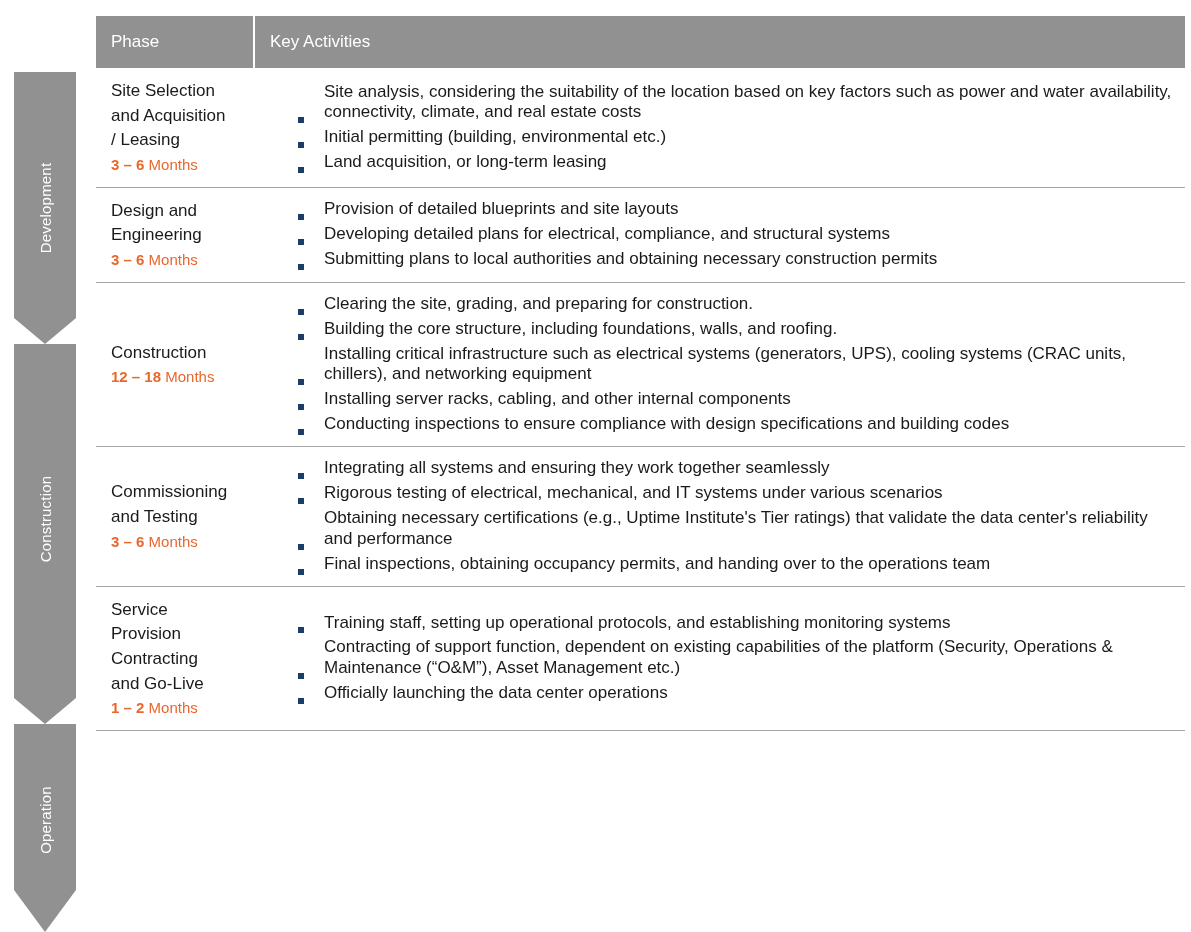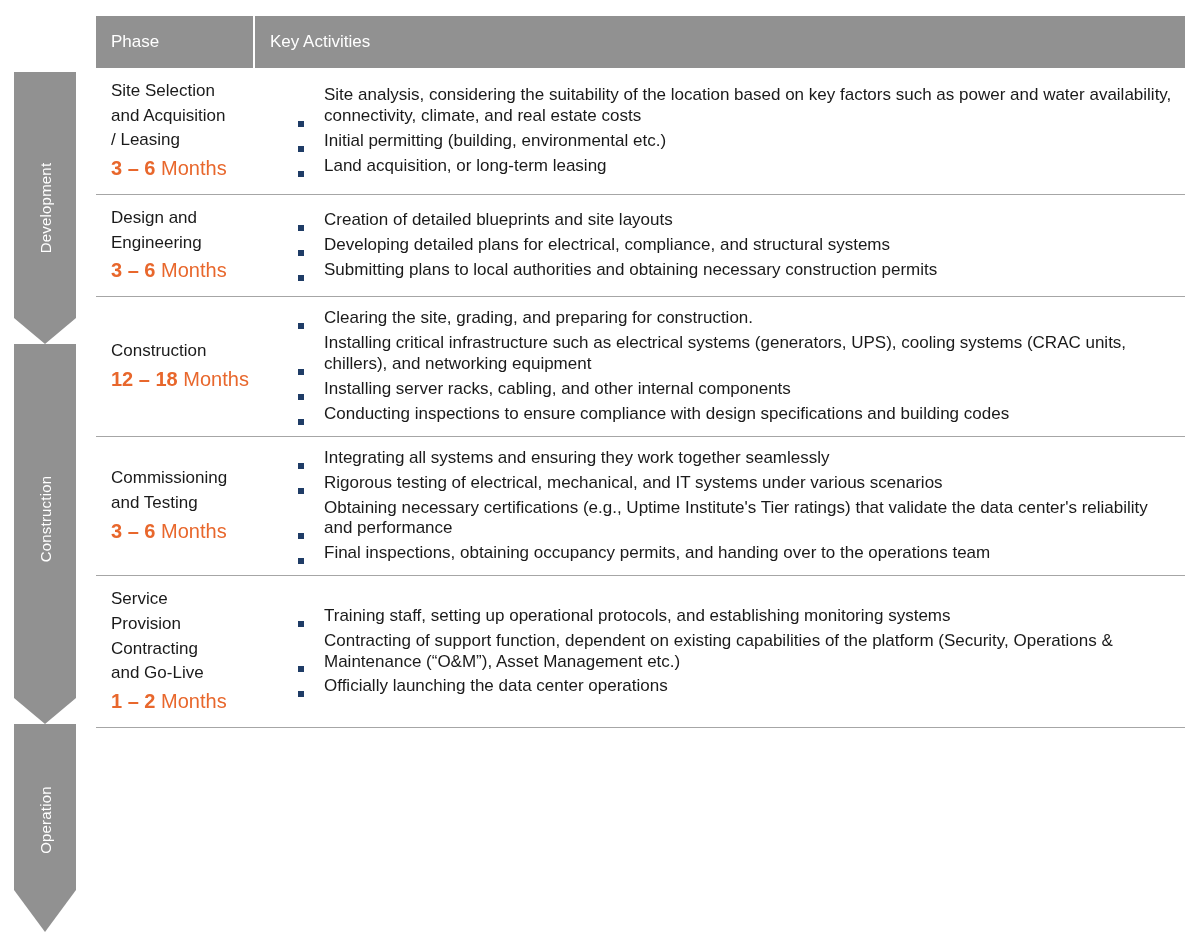--- a/index.html
+++ b/index.html
@@ -98,21 +98,21 @@
     flex-direction: column;
     justify-content: center;
   }
 
   .phase-name {
     color: #1a1a1a;
     font-size: 17px;
     line-height: 1.45;
   }
   .phase-dur {
-    font-size: 20px;
+    font-size: 15px;
     line-height: 1.45;
     color: #e8672c;
     margin-top: 1px;
   }
   .phase-dur .dur-num {
     font-weight: bold;
   }
 
   .cell-acts {
     flex: 1 1 auto;
@@ -191,41 +191,45 @@
         </div>
         <div class="row">
           <div class="cell-phase">
             <div class="phase-name">Design and</div>
             <div class="phase-name">Engineering</div>
             <div class="phase-dur"><span class="dur-num">3 – 6</span> <span class="dur-unit">Months</span></div>
           </div>
           <div class="cell-acts">
             <div class="act">
               <span class="act-bullet"></span>
-              <span class="act-text">Creation of detailed blueprints and site layouts</span>
+              <span class="act-text">Provision of detailed blueprints and site layouts</span>
             </div>
             <div class="act">
               <span class="act-bullet"></span>
               <span class="act-text">Developing detailed plans for electrical, compliance, and structural systems</span>
             </div>
             <div class="act">
               <span class="act-bullet"></span>
               <span class="act-text">Submitting plans to local authorities and obtaining necessary construction permits</span>
             </div>
           </div>
         </div>
         <div class="row">
           <div class="cell-phase">
             <div class="phase-name">Construction</div>
             <div class="phase-dur"><span class="dur-num">12 – 18</span> <span class="dur-unit">Months</span></div>
           </div>
           <div class="cell-acts">
             <div class="act">
               <span class="act-bullet"></span>
               <span class="act-text">Clearing the site, grading, and preparing for construction.</span>
+            </div>
+            <div class="act">
+              <span class="act-bullet"></span>
+              <span class="act-text">Building the core structure, including foundations, walls, and roofing.</span>
             </div>
             <div class="act">
               <span class="act-bullet"></span>
               <span class="act-text">Installing critical infrastructure such as electrical systems (generators, UPS), cooling systems (CRAC units, chillers), and networking equipment</span>
             </div>
             <div class="act">
               <span class="act-bullet"></span>
               <span class="act-text">Installing server racks, cabling, and other internal components</span>
             </div>
             <div class="act">

